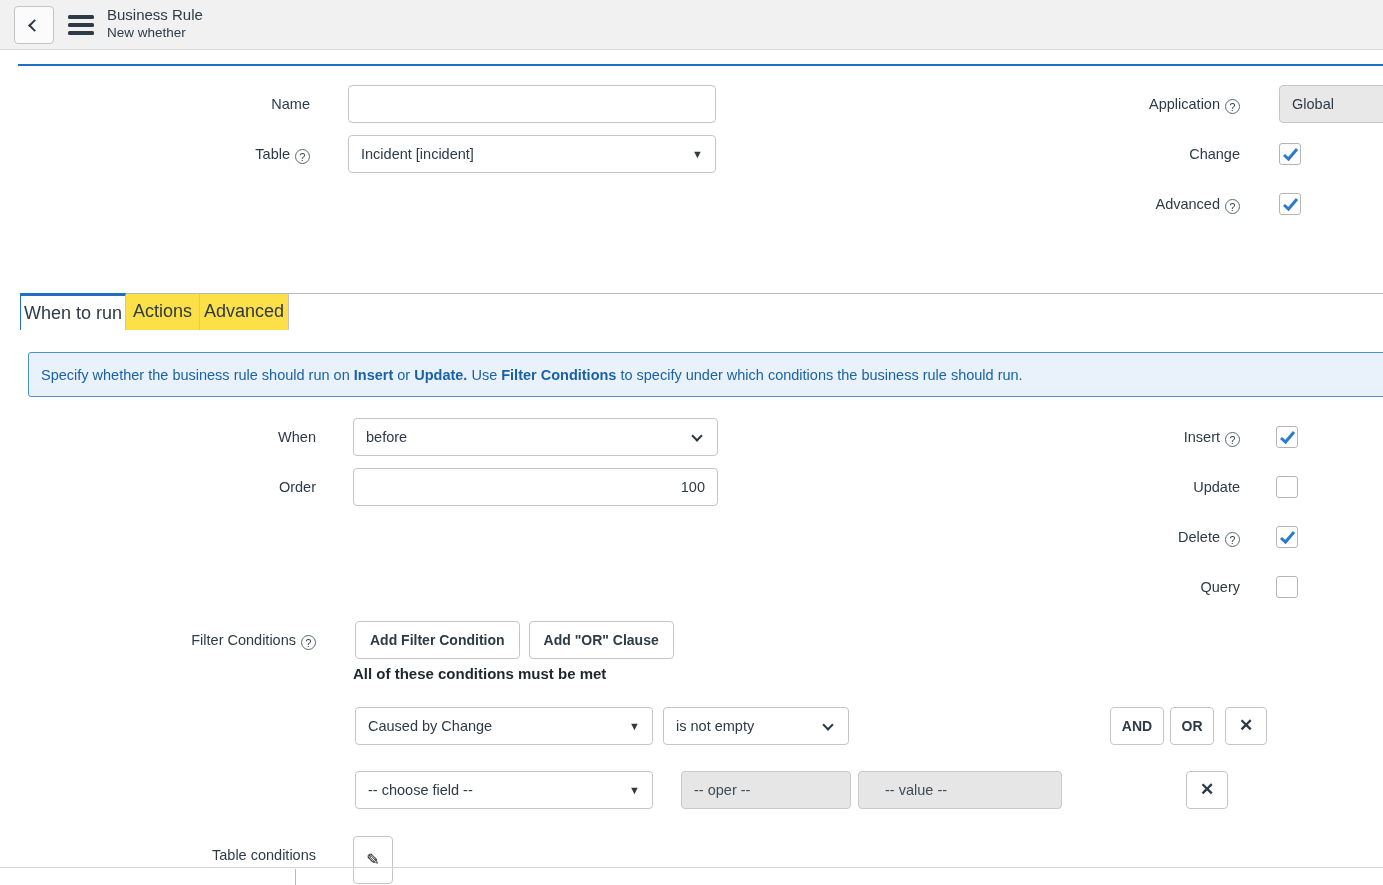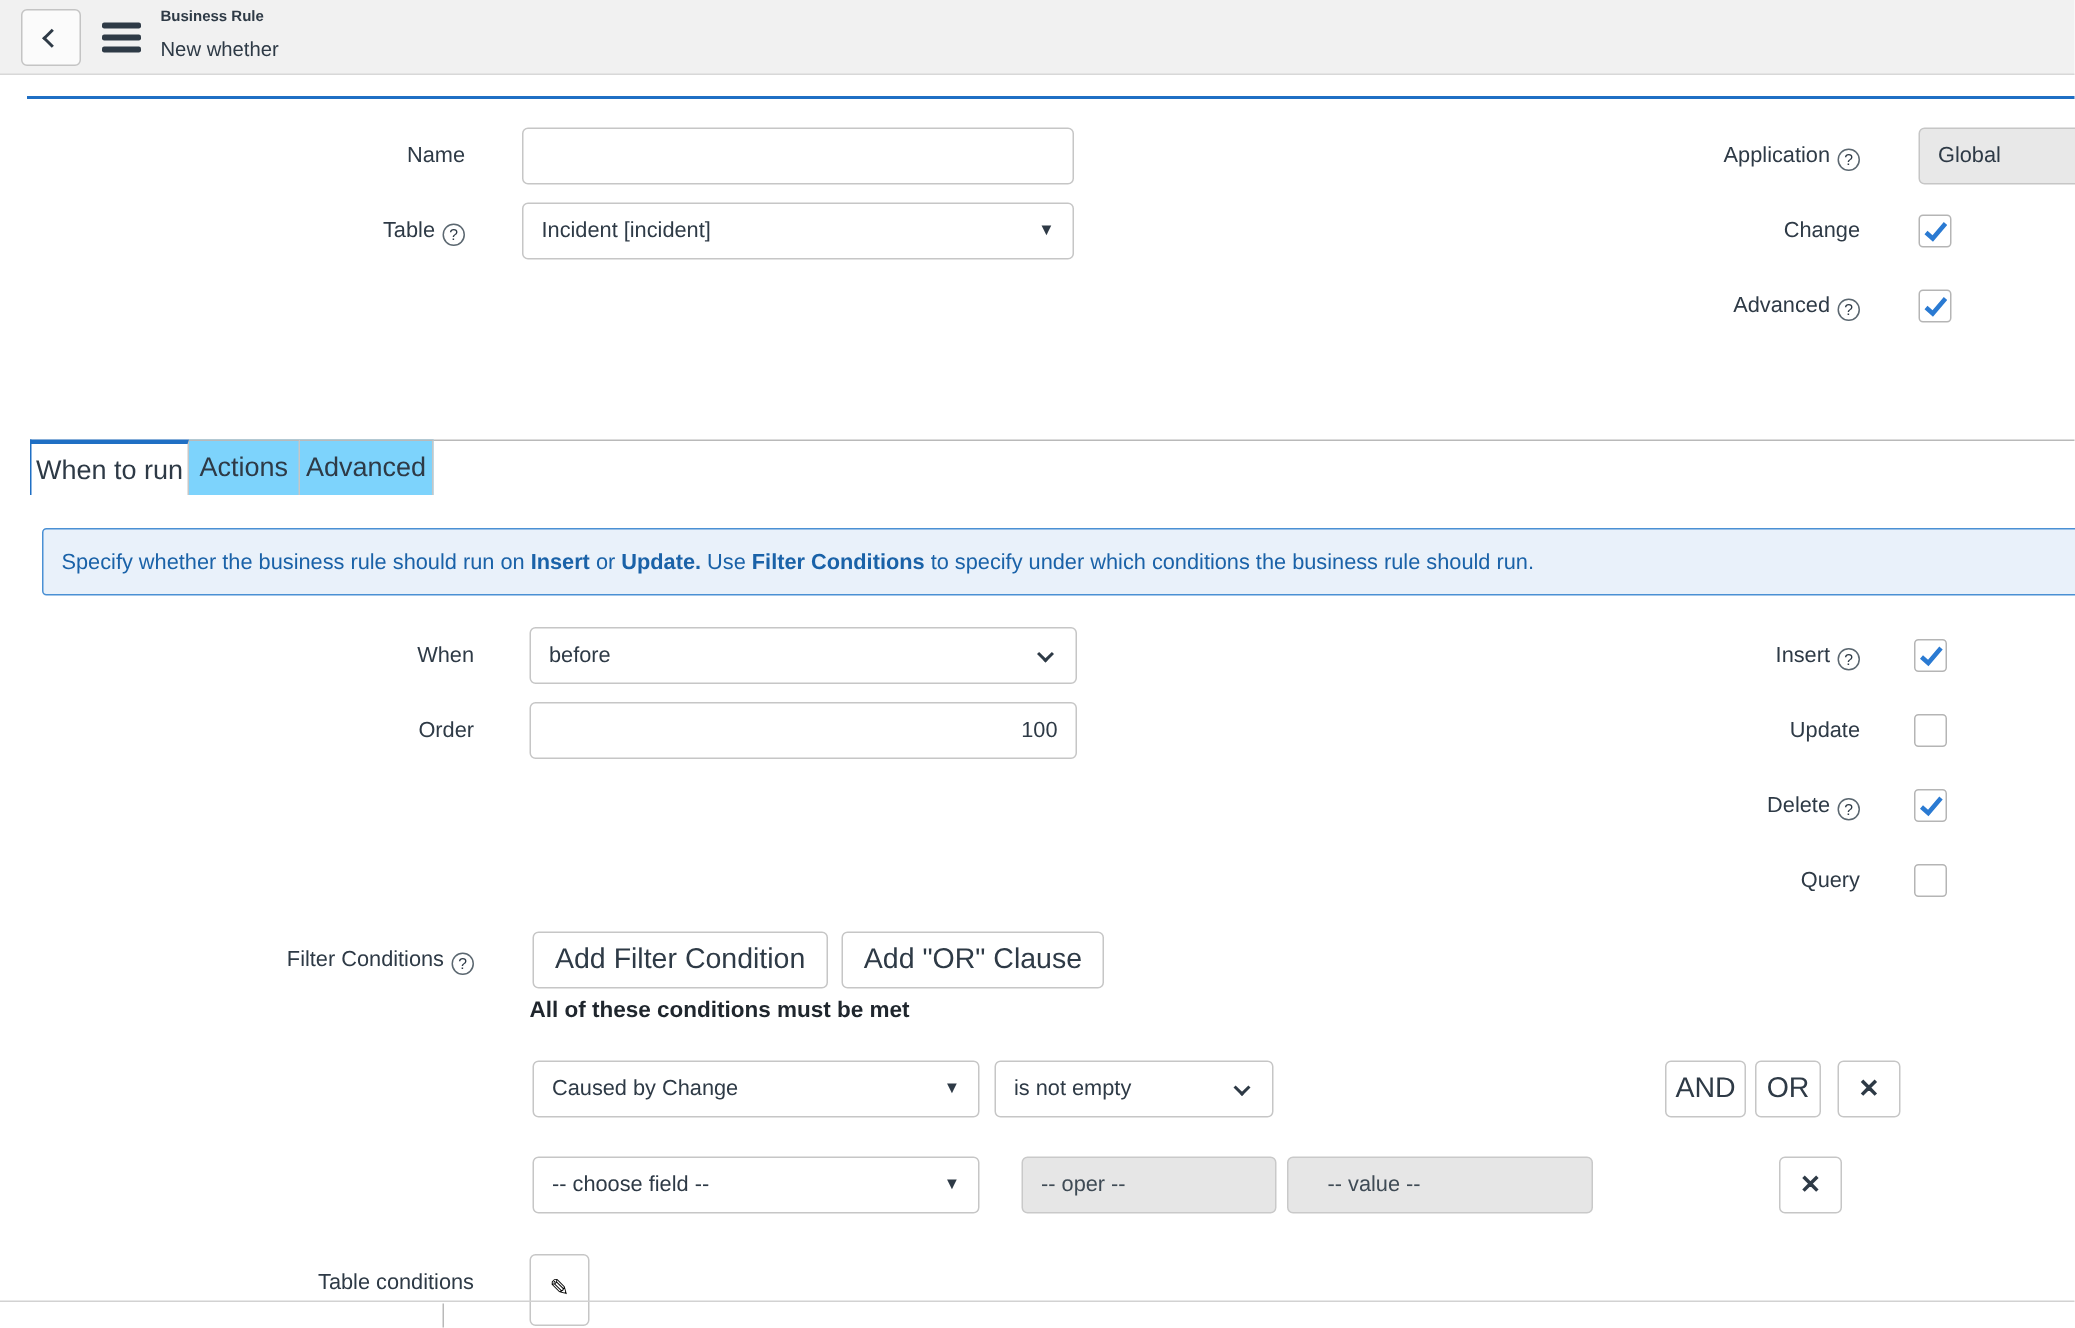--- a/index.html
+++ b/index.html
@@ -10,21 +10,21 @@
   
   .header { position:absolute; top:0; left:0; width:1383px; height:50px;
     background:#f1f1f1; border-bottom:1px solid #d8d8d8; }
   .back-btn { position:absolute; left:14px; top:6px; width:40px; height:38px;
     background:#fbfbfb; border:1px solid #c4c4c4; border-radius:4px; cursor:pointer; }
   .back-chev { position:absolute; left:15px; top:14px; width:9px; height:9px;
     border-right:2px solid #2e3a46; border-bottom:2px solid #2e3a46;
     transform:rotate(135deg); }
   .burger { position:absolute; left:68px; top:15px; width:26px; height:20px; cursor:pointer; }
   .burger i { display:block; width:26px; height:4px; background:#2e3a46; border-radius:1.5px; margin-bottom:4px; }
-  .hdr-title { position:absolute; left:107px; top:6px; font-size:10px; font-weight:700; }
+  .hdr-title { position:absolute; left:107px; top:6px; font-size:15px; font-weight:400; }
   .hdr-sub   { position:absolute; left:107px; top:25px; font-size:13.5px; }
 
   
   .blue-rule { position:absolute; top:64px; left:18px; width:1365px; height:2px; background:#1f6fc4; }
 
   
   .lbl { position:absolute; left:0; width:316px; text-align:right; font-size:14.5px;
     line-height:38px; height:38px; white-space:nowrap; }
   .lbl-r { position:absolute; left:900px; width:340px; text-align:right; font-size:14.5px;
     line-height:38px; height:38px; white-space:nowrap; }
@@ -41,30 +41,30 @@
   .chev { position:absolute; right:16px; top:13px; width:8px; height:8px;
     border-right:2px solid #2e3a46; border-bottom:2px solid #2e3a46; transform:rotate(45deg); }
   .readonly { background:#e8e8e8; }
   .disabled-box { position:absolute; height:38px; background:#e6e6e6;
     border:1px solid #c9c9c9; border-radius:4px; font-size:14.5px; color:#3f4b55;
     padding:0 12px; line-height:36px; }
   .cb { position:absolute; width:22px; height:22px; background:#fff;
     border:1px solid #b5b5b5; border-radius:3px; cursor:pointer; }
   .cb svg { position:absolute; left:2px; top:3px; }
   .btn { height:38px; background:#fff; border:1px solid #c6c6c6; border-radius:4px;
-    font-size:19px; color:#2e3a46; padding:0 14px; line-height:36px; cursor:pointer;
-    font-family:"Liberation Sans", sans-serif; }
+    font-size:14px; color:#2e3a46; padding:0 14px; line-height:36px; cursor:pointer;
+    font-family:"Liberation Sans", sans-serif;font-weight:bold; }
 
   
   .tabstrip-line { position:absolute; top:293px; left:20px; width:1363px; height:1px; background:#b9b9b9; }
   .tab { position:absolute; top:293px; height:37px; font-size:18px; text-align:center;
     line-height:35px; cursor:pointer; }
   .tab.active { background:#fff; border-top:3px solid #1f6fc4; border-left:1px solid #1f6fc4;
     border-right:1px solid #c6c6c6; z-index:2; }
-  .tab.inactive { background:#7dd3fc; border-top:1px solid #b9b9b9; border-right:1px solid #c6c6c6; }
+  .tab.inactive { background:#fde047; border-top:1px solid #b9b9b9; border-right:1px solid #c6c6c6; }
 
   
   .banner { position:absolute; left:28px; top:352px; width:1360px; height:45px;
     background:#e9f1fa; border:1px solid #4a90d4; border-radius:3px;
     display:flex; align-items:center; padding:0 12px; font-size:14.5px; color:#1a62a8; }
   .banner b { font-weight:700; }
 
   
   .summary { position:absolute; left:353px; top:665px; font-size:15px; font-weight:600; color:#1f262d; }
   .xglyph { font-size:17px; font-weight:700; }

